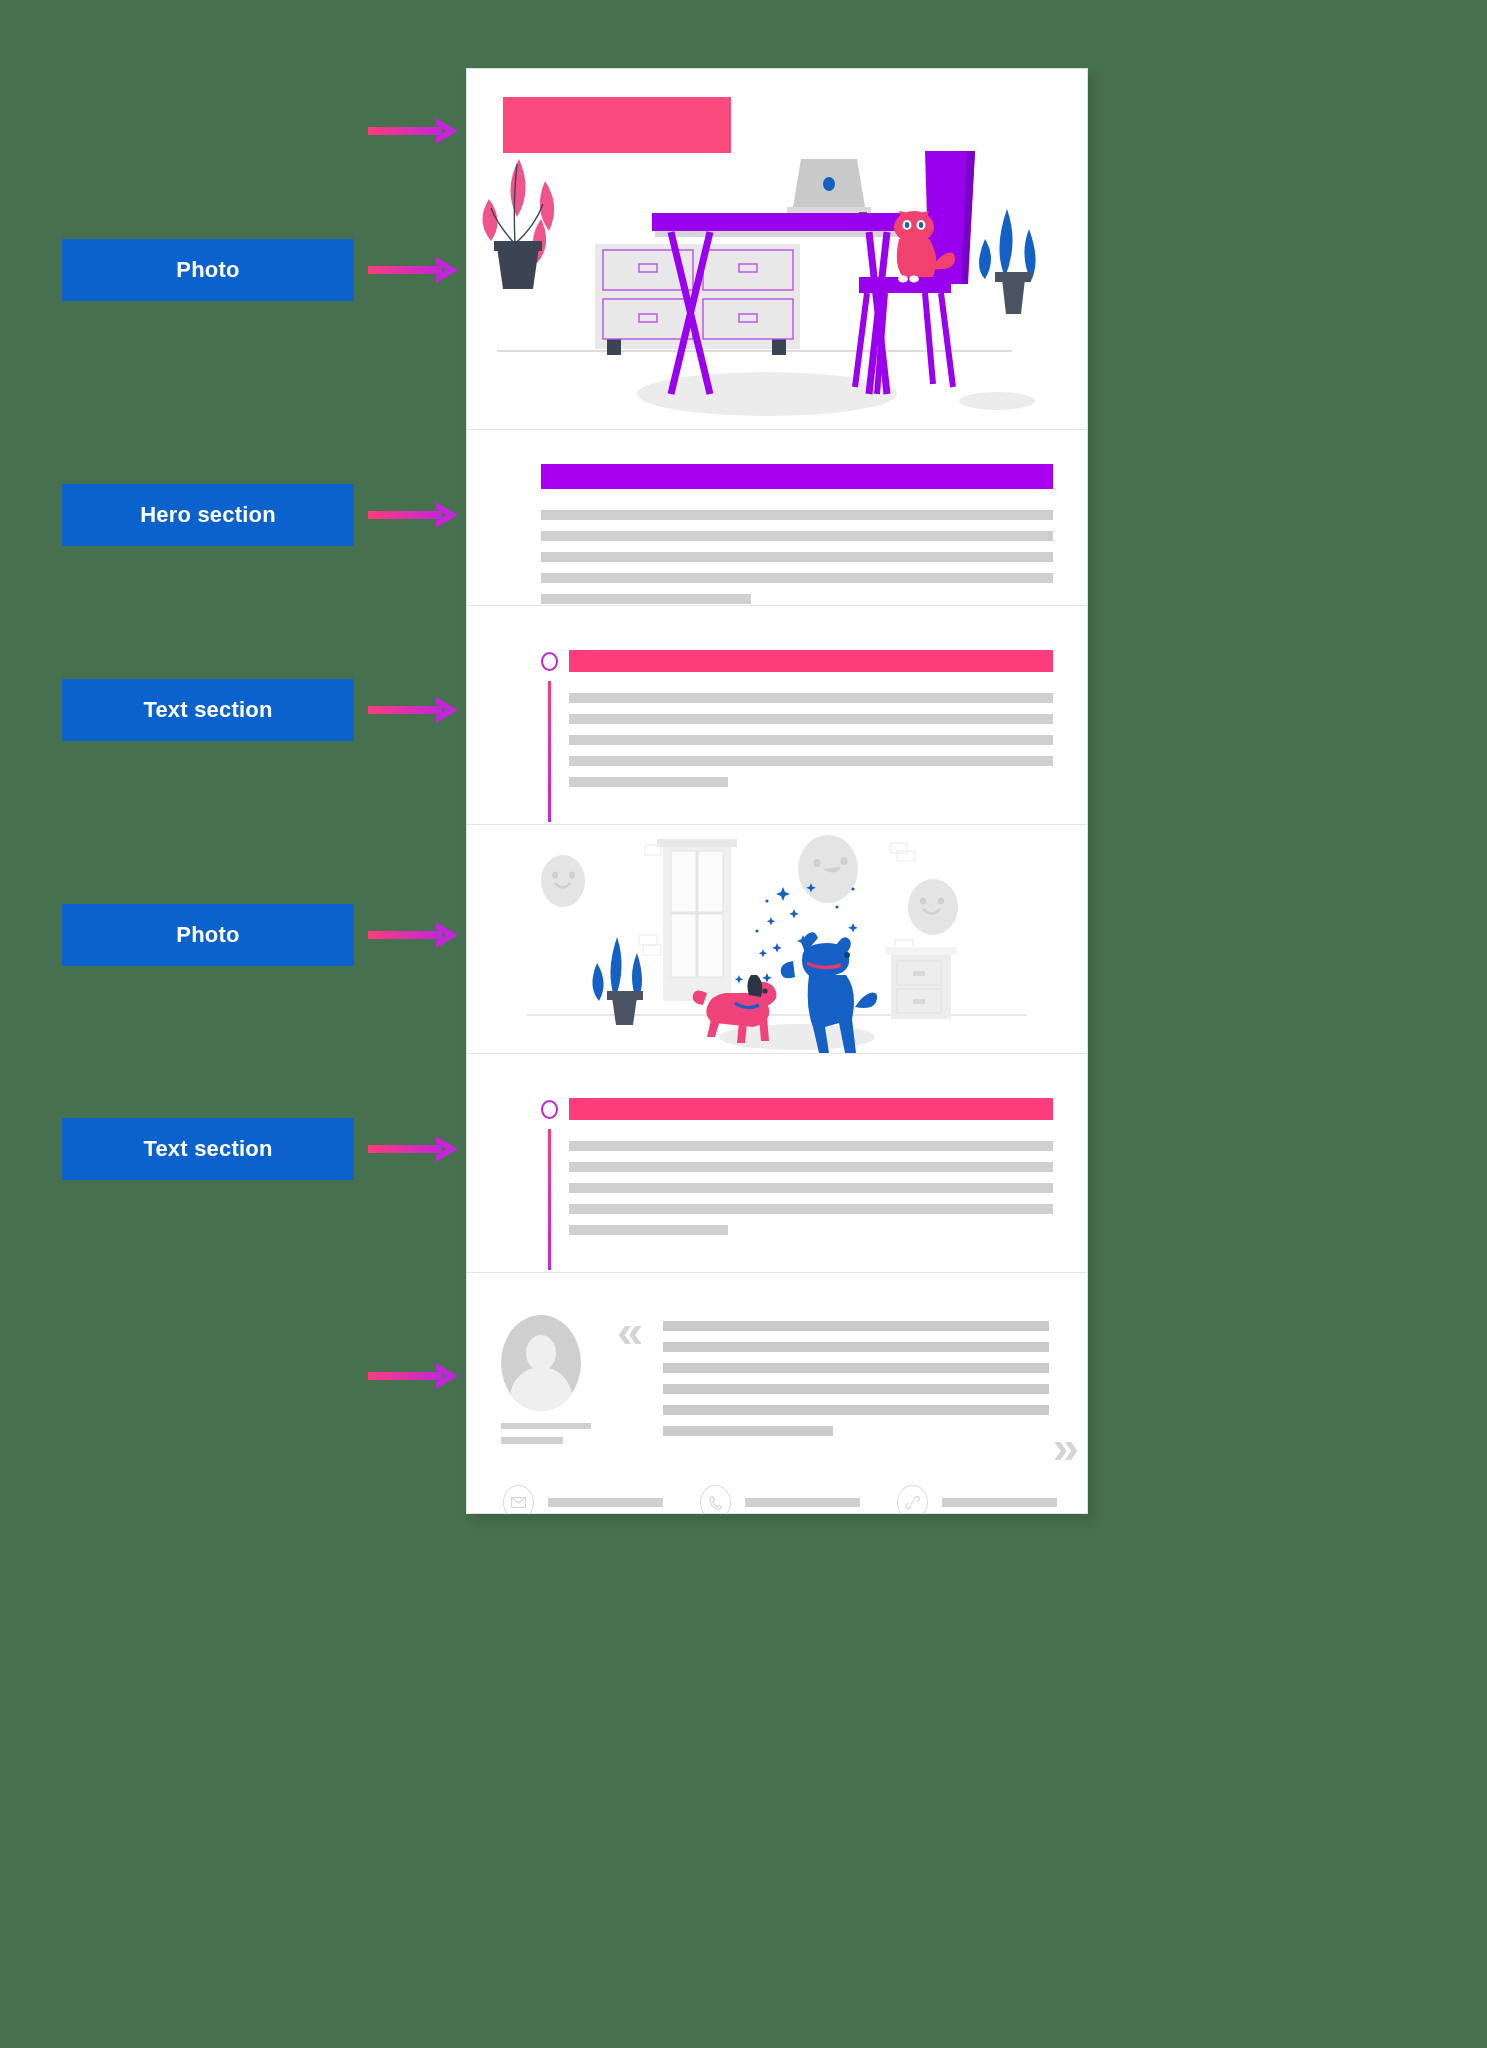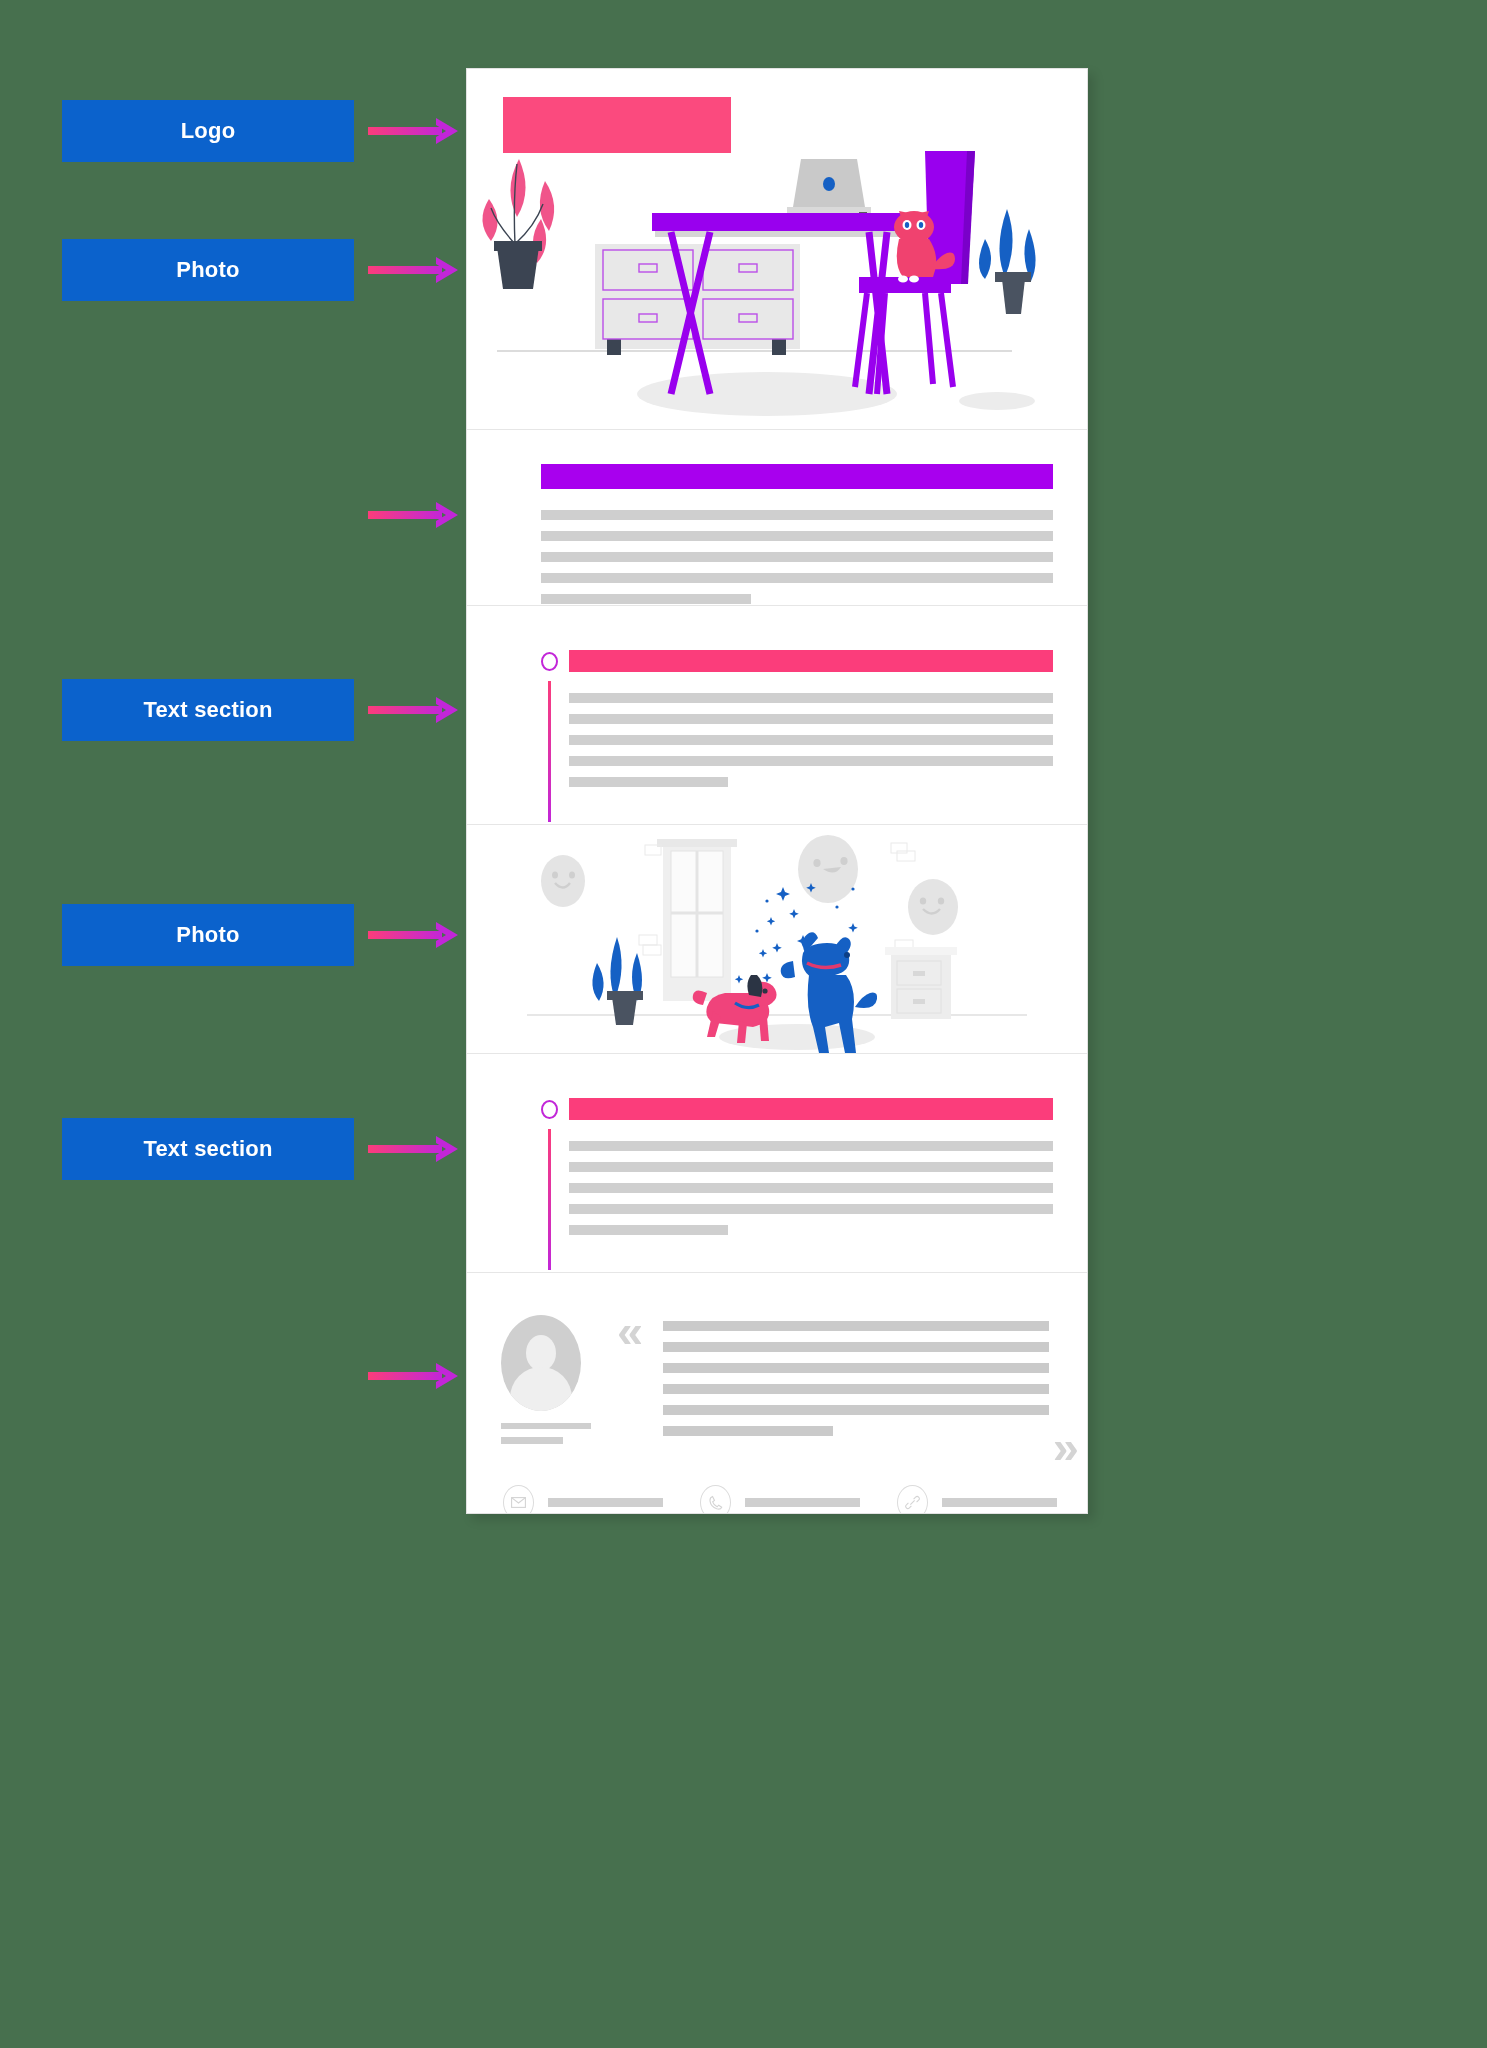--- a/index.html
+++ b/index.html
@@ -102,23 +102,20 @@
 
   
   .illu{position:absolute;left:0;top:0;width:100%;height:100%;}
   .illu svg{display:block;width:100%;height:100%;}
 </style>
 </head>
 <body>
 
 <div class="stage">
 
-  <div class="annot" style="top:100px">
-    <div class="chip">Logo</div>
-  </div>
   <div class="arrow" style="top:116px">
     <svg viewBox="0 0 92 30" width="92" height="30" aria-hidden="true">
       <defs>
           <linearGradient id="ag1" x1="0" y1="0" x2="1" y2="0">
         <stop offset="0" stop-color="#FB3D7B"></stop>
             <stop offset="1" stop-color="#C226D8"></stop>
           </linearGradient>
         </defs>
       <rect x="0" y="11" width="74" height="8" fill="url(#ag1)"></rect>
       <path d="M68 2 L90 15 L68 28 L68 21 L78 15 L68 9 Z" fill="#C226D8"></path>
@@ -128,20 +125,23 @@
   <div class="annot" style="top:239px">
     <div class="chip">Photo</div>
   </div>
   <div class="arrow" style="top:255px">
     <svg viewBox="0 0 92 30" width="92" height="30" aria-hidden="true">
       <rect x="0" y="11" width="74" height="8" fill="url(#ag1)"></rect>
       <path d="M68 2 L90 15 L68 28 L68 21 L78 15 L68 9 Z" fill="#C226D8"></path>
     </svg>
   </div>
 
+  <div class="annot" style="top:484px">
+    <div class="chip">Hero section</div>
+  </div>
   <div class="arrow" style="top:500px">
     <svg viewBox="0 0 92 30" width="92" height="30" aria-hidden="true">
       <rect x="0" y="11" width="74" height="8" fill="url(#ag1)"></rect>
       <path d="M68 2 L90 15 L68 28 L68 21 L78 15 L68 9 Z" fill="#C226D8"></path>
     </svg>
   </div>
 
   <div class="annot" style="top:679px">
     <div class="chip">Text section</div>
   </div>

